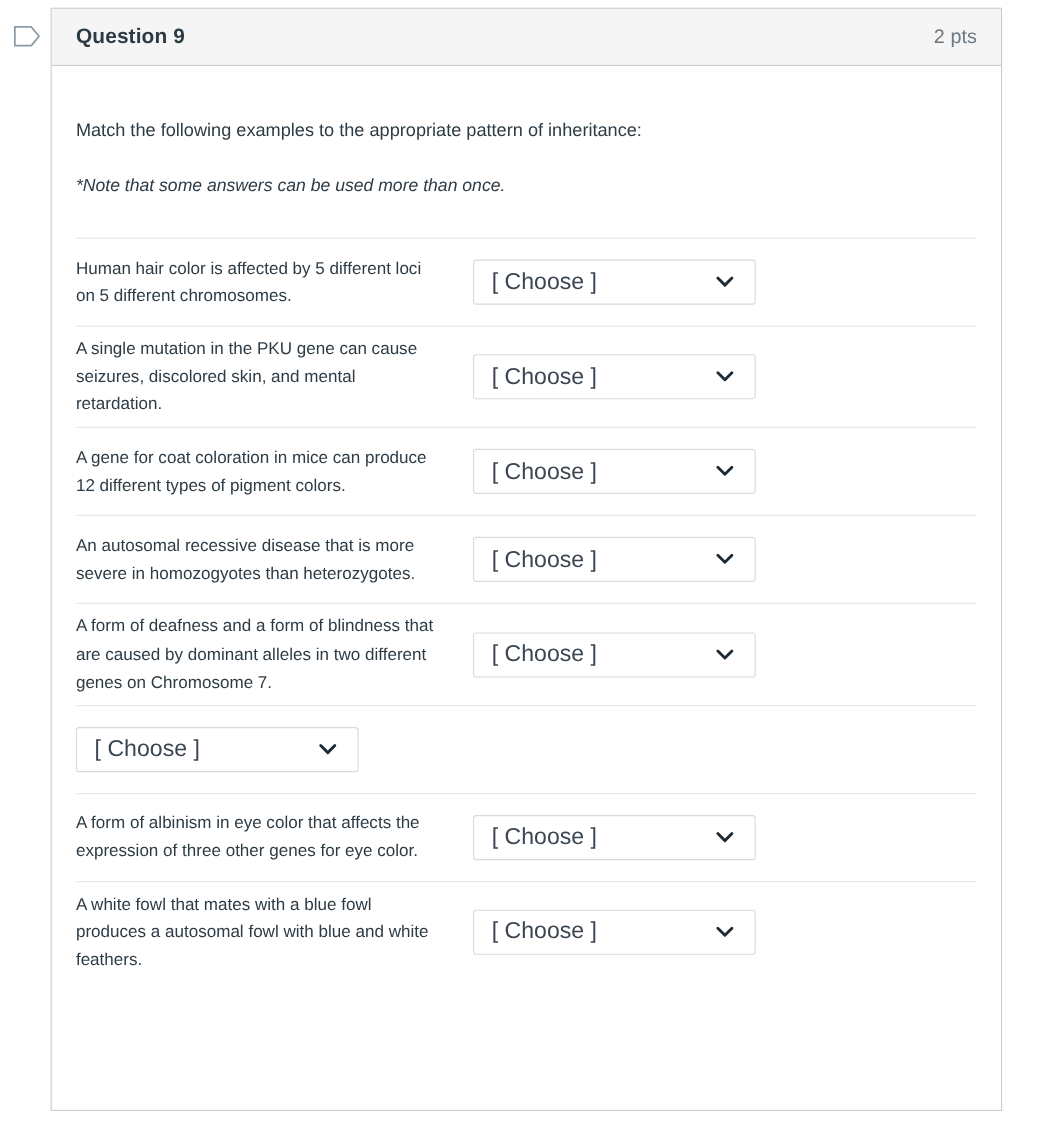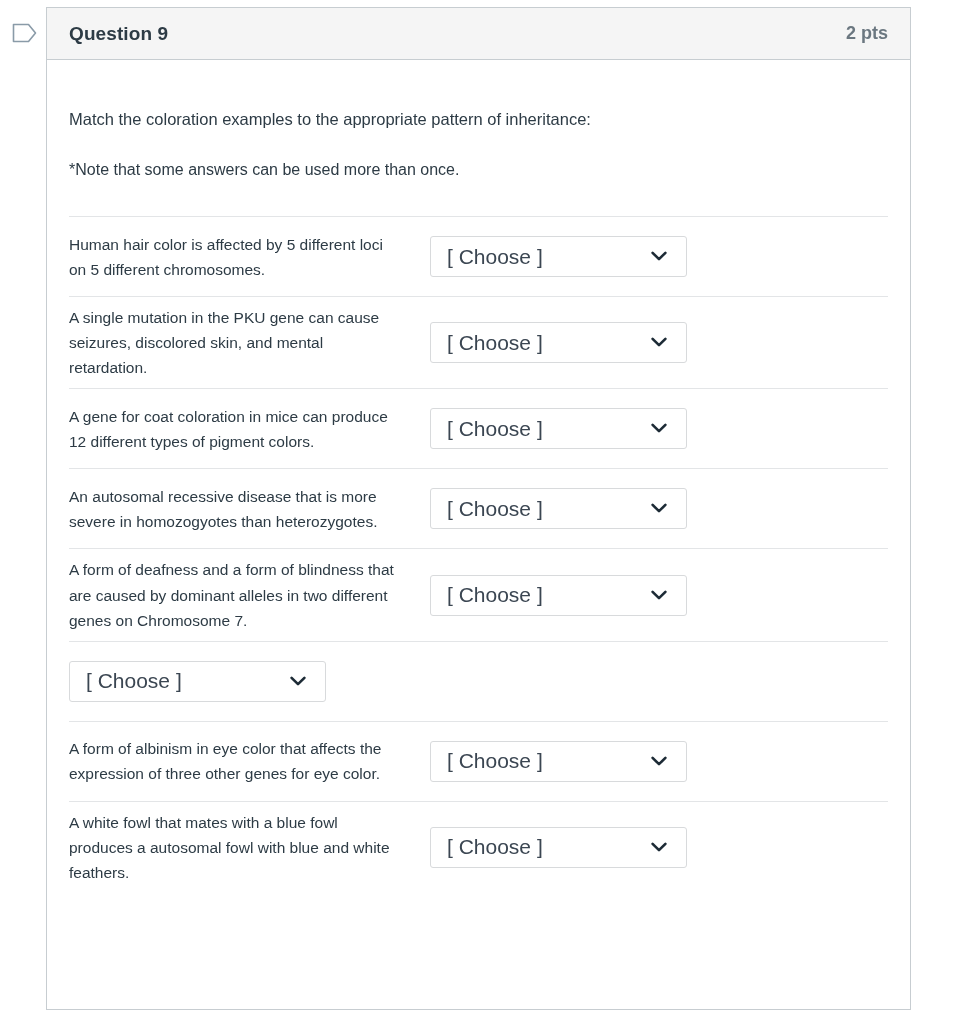--- a/index.html
+++ b/index.html
@@ -59,39 +59,40 @@
   }
   .question-title {
     font-size: 19px;
     font-weight: bold;
     color: #2d3b45;
     letter-spacing: 0.1px;
   }
   .question-points {
     font-size: 18px;
     color: #6b7780;
-    font-weight: bold;
+    font-weight: normal;
   }
 
   .question-body {
     padding: 0 22px;
     box-sizing: border-box;
   }
 
   .prompt-block {
     padding-top: 48px;
   }
   .prompt-line {
     font-size: 16.5px;
     line-height: 1.45;
     color: #2d3b45;
     margin: 0;
   }
   .prompt-note {
     font-size: 16px;
+    font-style: italic;
     line-height: 1.45;
     color: #2d3b45;
     margin: 26px 0 0 0;
   }
 
   
   .match-table {
     margin-top: 35px;
     border-top: 1px solid #e3e5e7;
   }
@@ -163,21 +164,21 @@
   <div class="question-card">
 
     <div class="question-header">
       <div class="question-title">Question 9</div>
       <div class="question-points">2 pts</div>
     </div>
 
     <div class="question-body">
 
       <div class="prompt-block">
-        <p class="prompt-line">Match the coloration examples to the appropriate pattern of inheritance:</p>
+        <p class="prompt-line">Match the following examples to the appropriate pattern of inheritance:</p>
         <p class="prompt-note">*Note that some answers can be used more than once.</p>
       </div>
 
       <div class="match-table">
 
         <div class="match-row">
           <div class="match-text">Human hair color is affected by 5 different loci on 5 different chromosomes.</div>
           <div class="match-select-wrap">
             <div class="match-select">
               <span class="select-value">[ Choose ]</span>

